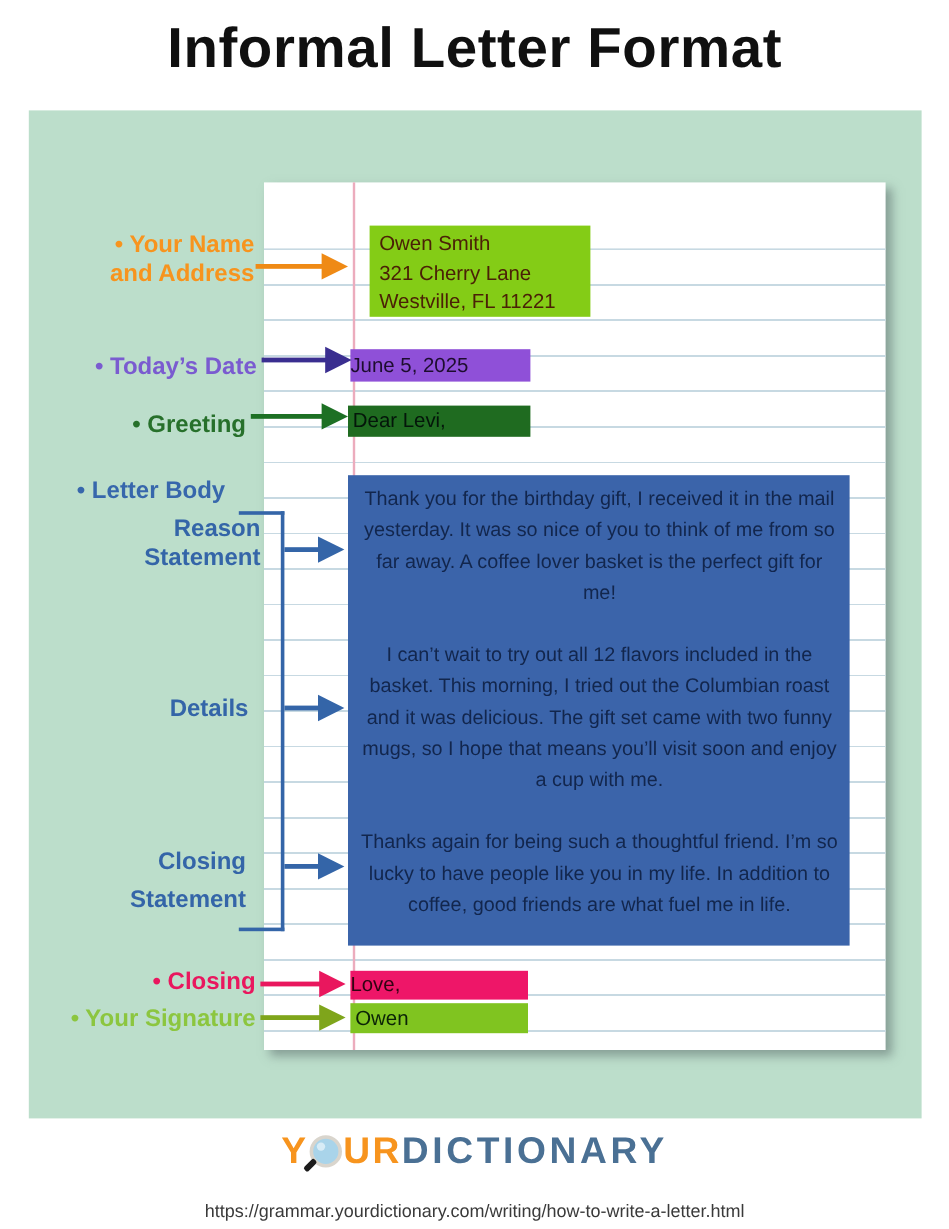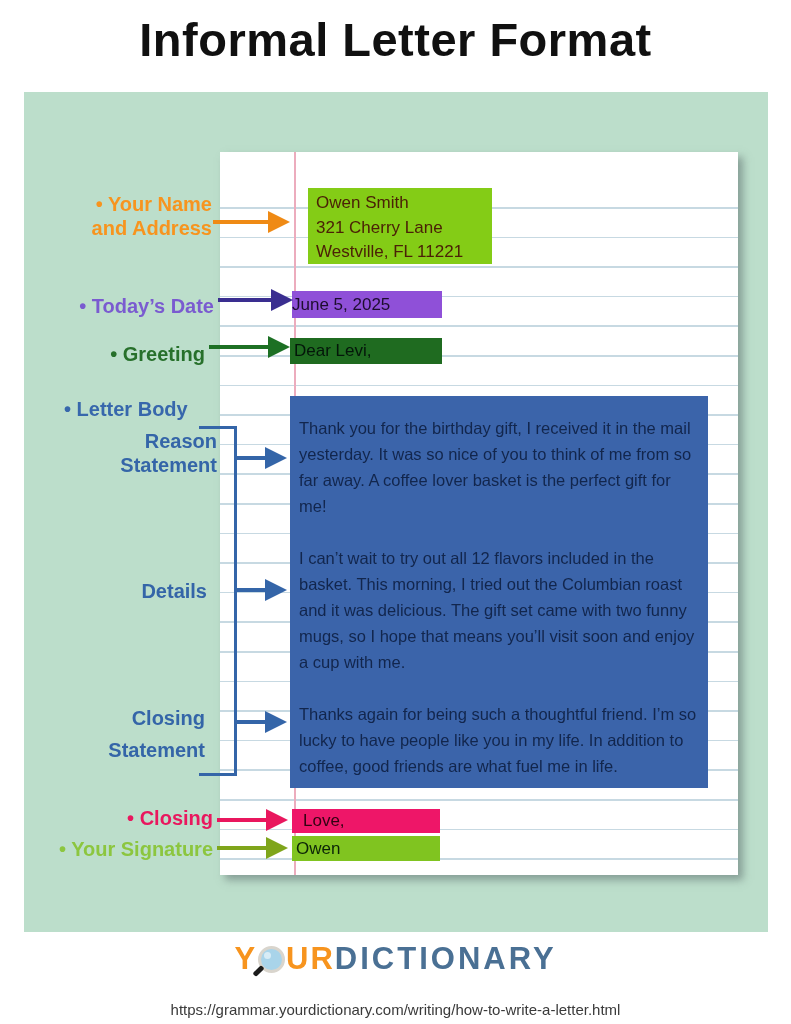--- a/index.html
+++ b/index.html
@@ -24,24 +24,24 @@
   .blk{position:absolute;font-size:17px;color:#1c1208;}
   .blk-name{left:288px;top:188px;width:184px;height:76px;background:#84cc16;
             padding:3px 0 0 8px;line-height:24.5px;color:#4b2106;box-sizing:border-box;margin-left:20px;}
   .blk-date{left:292px;top:291px;width:150px;height:27px;background:#8f50d8;
             line-height:28px;color:#1d0d2e;box-sizing:border-box;}
   .blk-greeting{left:290px;top:338px;width:152px;height:26px;background:#1f6b20;
             line-height:26px;padding-left:4px;color:#04160a;box-sizing:border-box;}
   .blk-body{left:290px;top:396px;width:418px;height:392px;background:#3b64aa;
             padding:7px 8px 0 9px;box-sizing:border-box;color:#12264d;
             font-size:16.5px;line-height:26px;}
-  .blk-body p{margin:12px 0 26px 0;}
+  .blk-body p{margin:0 0 26px 0;text-align:center;}
   .blk-body p:last-child{margin-bottom:0;}
   .blk-closing{left:292px;top:809px;width:148px;height:24px;background:#ee1668;
-            line-height:24px;padding-left:11px;color:#310312;box-sizing:border-box;}
+            line-height:24px;padding-left:0;color:#310312;box-sizing:border-box;}
   .blk-signature{left:292px;top:836px;width:148px;height:25px;background:#80c420;
             line-height:25px;padding-left:4px;color:#0b2407;box-sizing:border-box;}
 
   
   .lbl{position:absolute;font-weight:bold;font-size:20px;text-align:right;line-height:24px;}
   .lbl-name{right:579px;top:192px;color:#f7941e;}
   .lbl-date{right:577px;top:294px;color:#7a5bd0;}
   .lbl-greeting{right:586px;top:342px;color:#27702b;}
   .lbl-letterbody{left:64px;top:397px;color:#3767ac;text-align:left;}
   .lbl-reason{right:574px;top:429px;color:#3465a8;}

